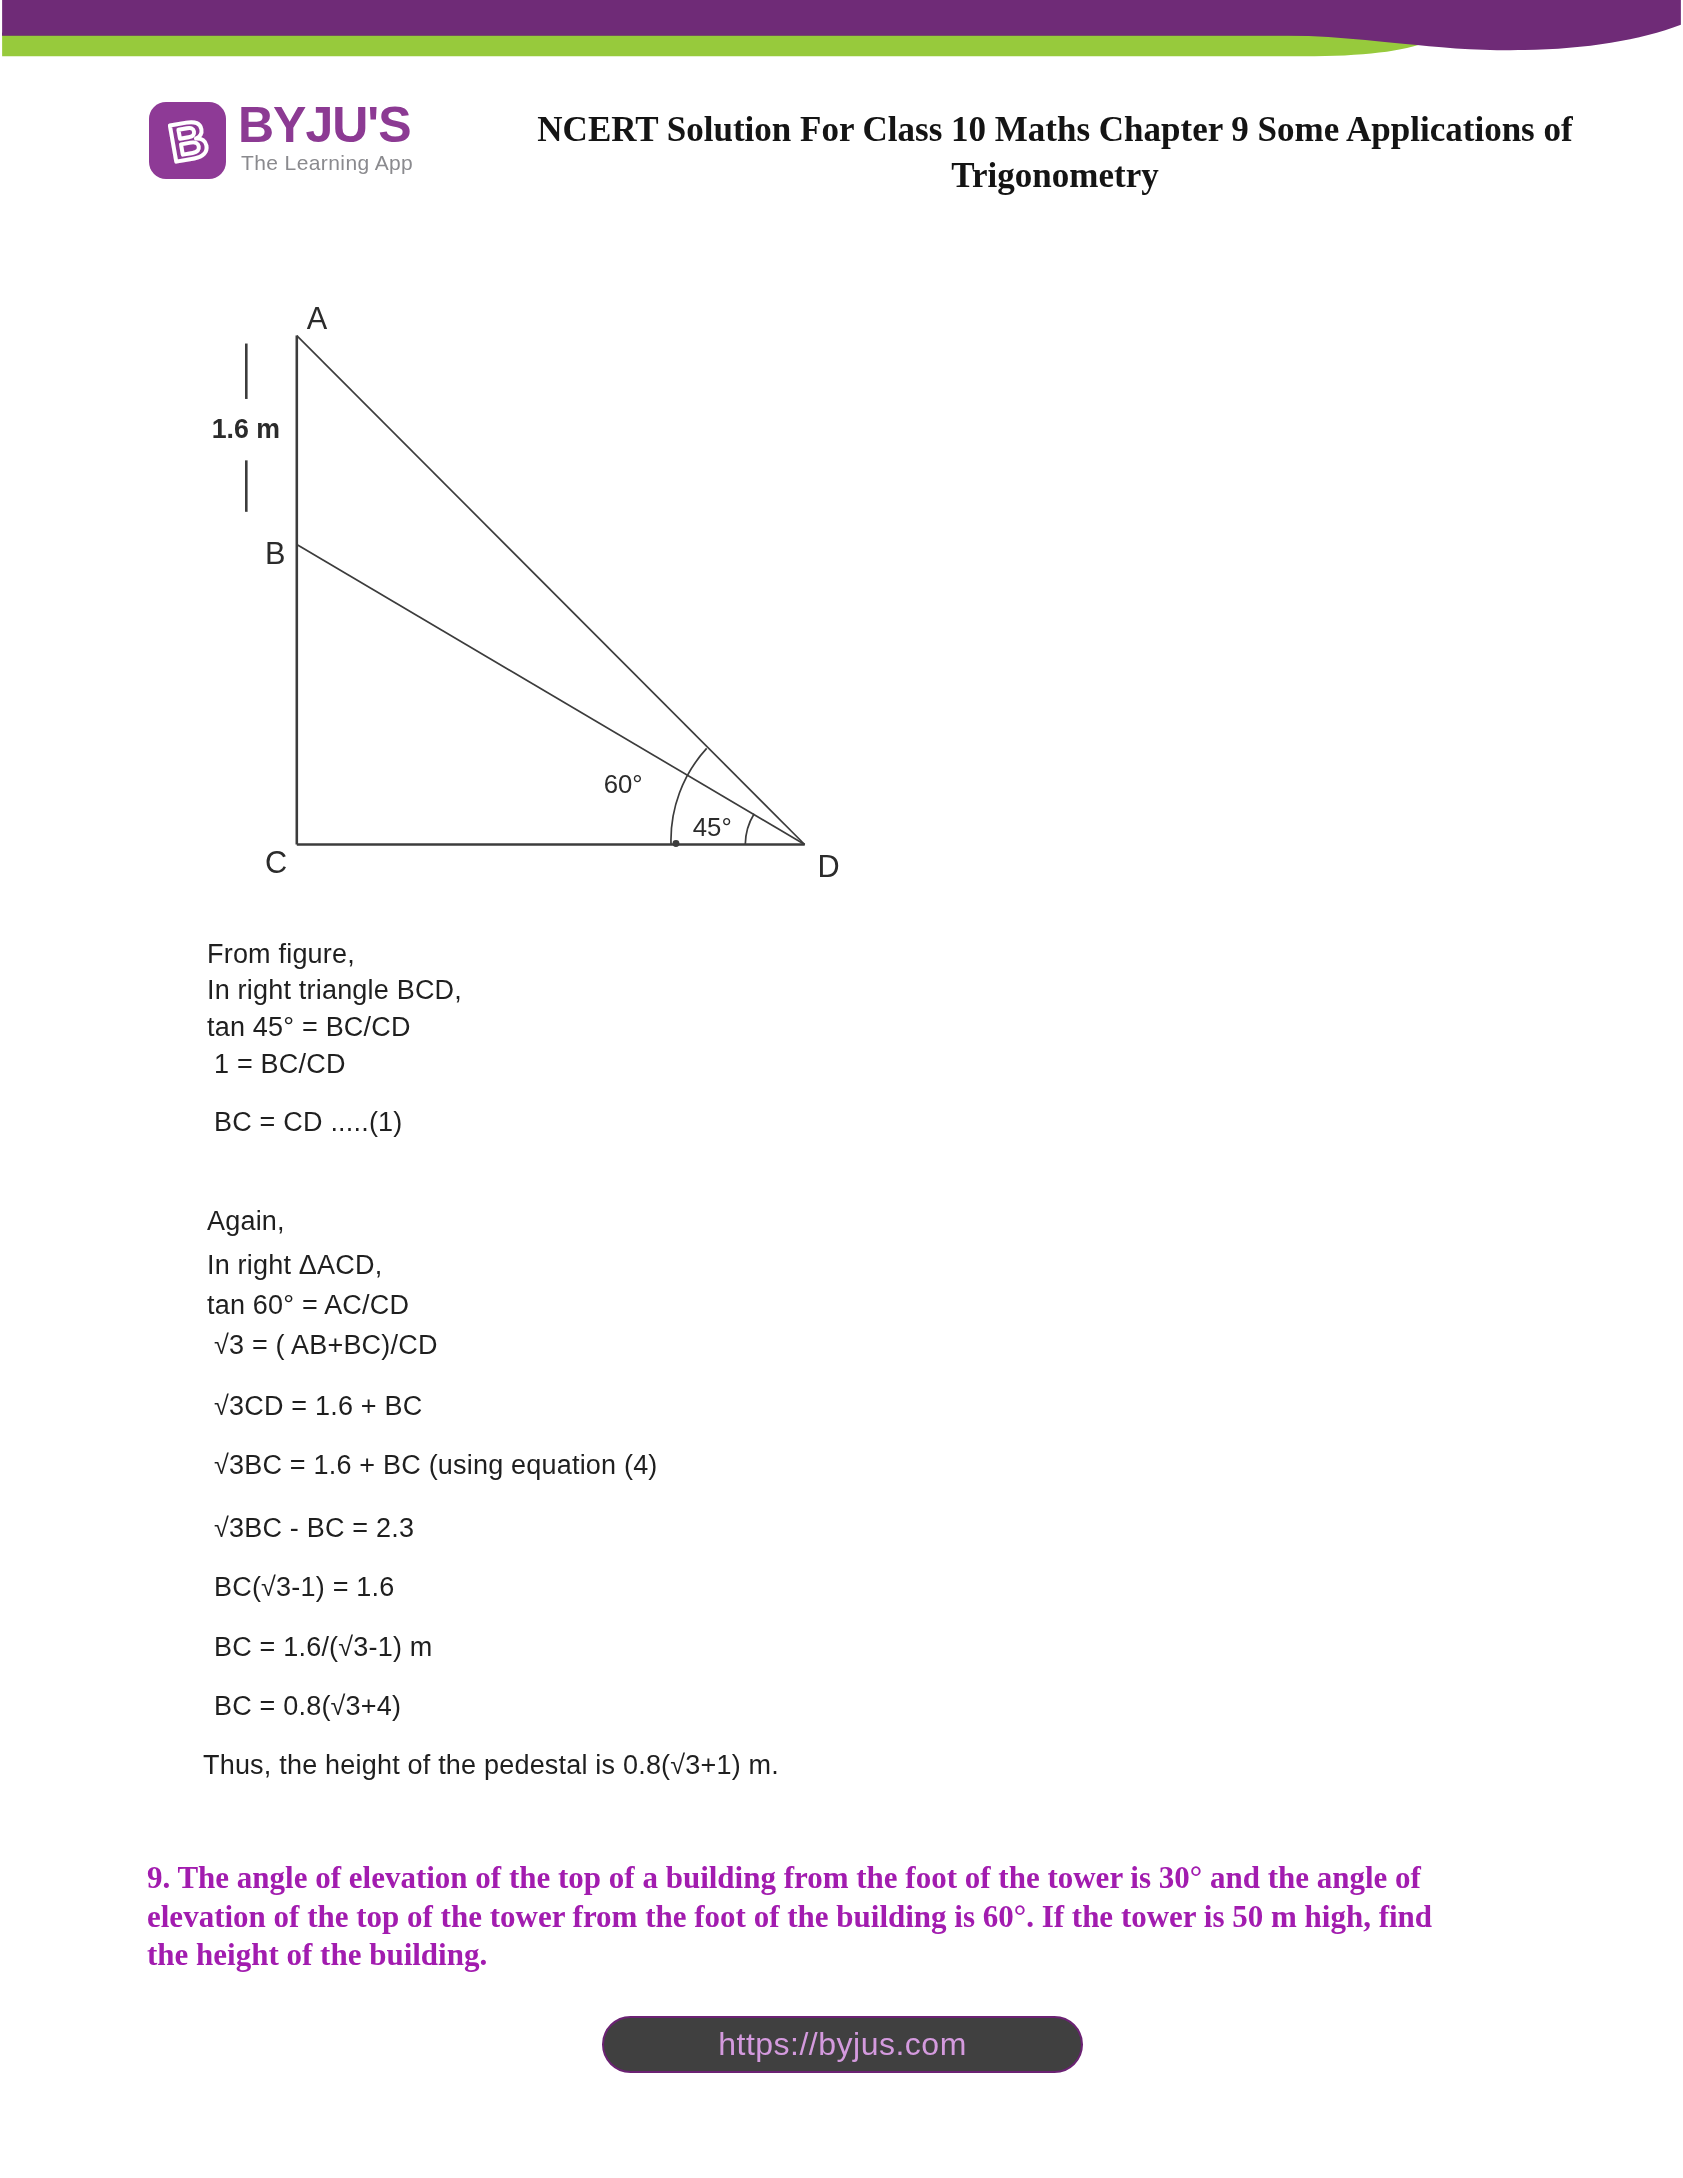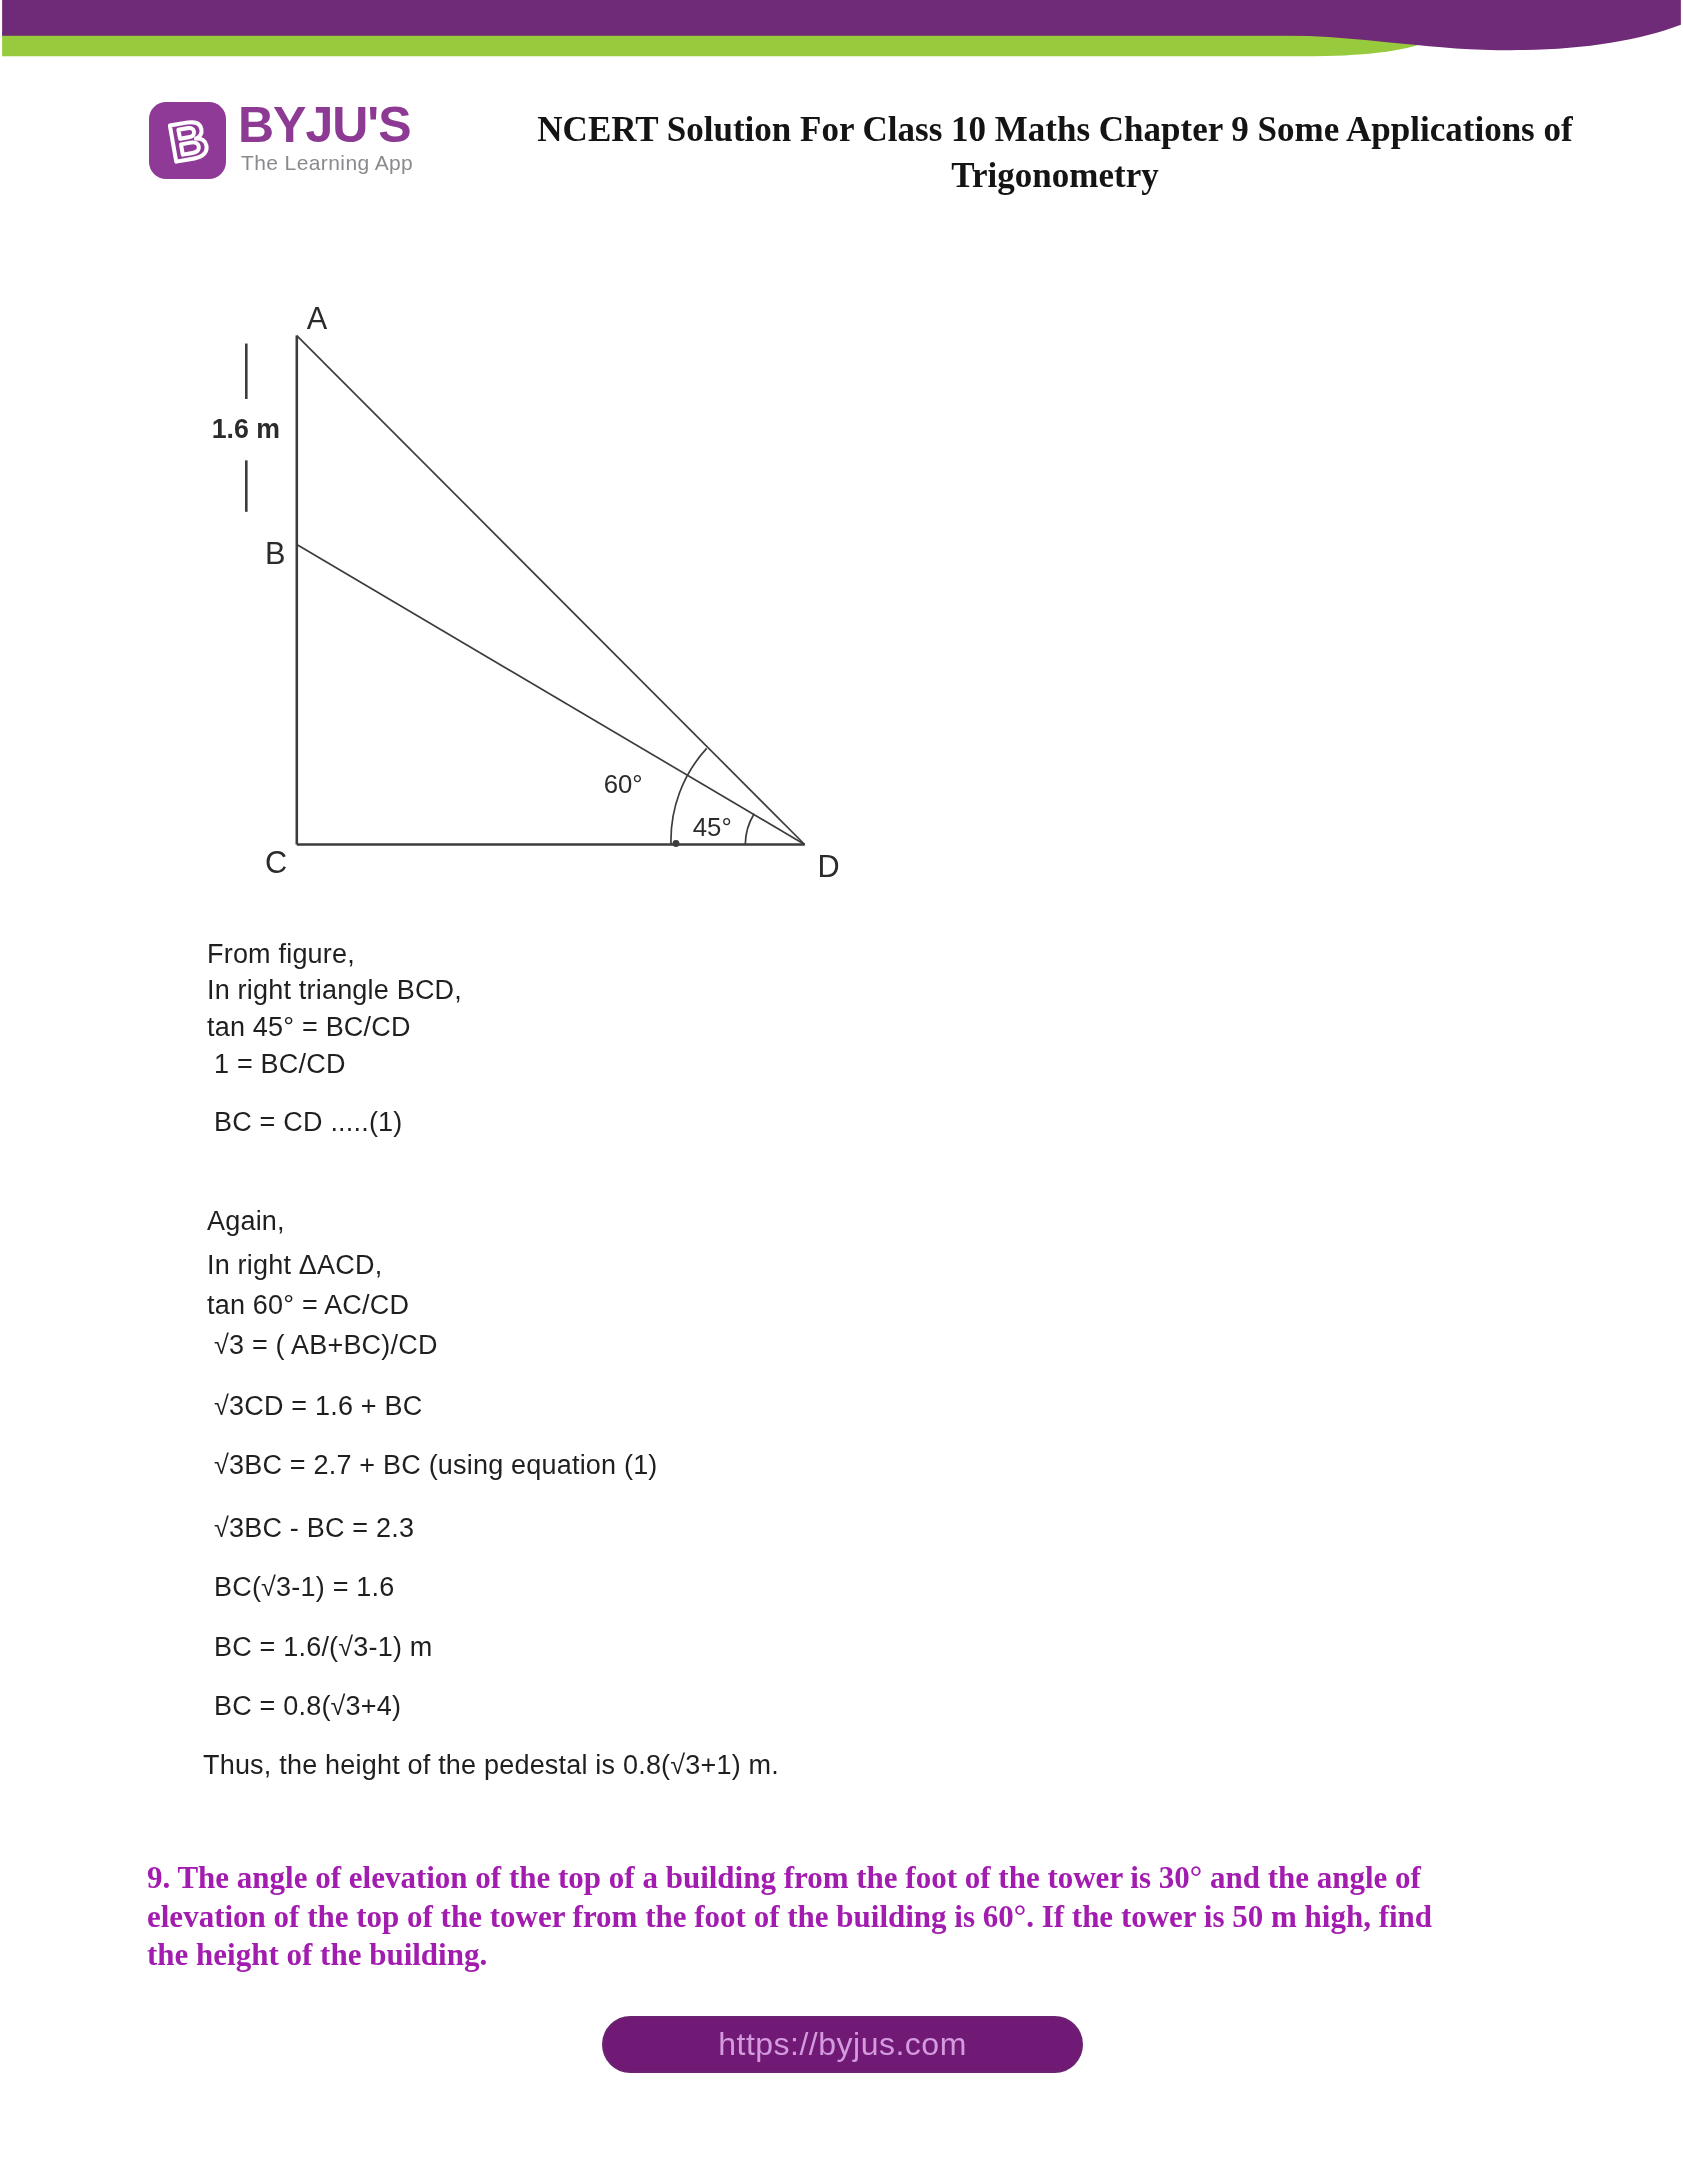--- a/index.html
+++ b/index.html
@@ -43,21 +43,21 @@
   }
   
   .q-line {
     position:absolute; left:147px; white-space:nowrap;
     font-family:"Liberation Serif", serif; font-weight:bold;
     font-size:31px; color:#a21caf;
   }
   
   .footer-pill {
     position:absolute; left:602px; top:2016px; width:481px; height:57px;
-    background:#701a75; border:2px solid #6b2273; border-radius:30px;
+    background:#404040; border:2px solid #6b2273; border-radius:30px;
     text-align:center; line-height:53px;
     font-size:32px; color:#d49ade; letter-spacing:0.5px;
     cursor:pointer;
   }
 </style>
 </head>
 <body>
 
 <div class="page">
 
@@ -109,21 +109,21 @@
   <div class="sol" style="left:207px; top:975px;">In right triangle BCD,</div>
   <div class="sol" style="left:207px; top:1012px;">tan 45° = BC/CD</div>
   <div class="sol" style="left:214px; top:1049px;">1 = BC/CD</div>
   <div class="sol" style="left:214px; top:1107px;">BC = CD .....(1)</div>
 
   <div class="sol" style="left:207px; top:1206px;">Again,</div>
   <div class="sol" style="left:207px; top:1250px;">In right ΔACD,</div>
   <div class="sol" style="left:207px; top:1290px;">tan 60° = AC/CD</div>
   <div class="sol" style="left:214px; top:1330px;">√3 = ( AB+BC)/CD</div>
   <div class="sol" style="left:214px; top:1391px;">√3CD = 1.6 + BC</div>
-  <div class="sol" style="left:214px; top:1450px;">√3BC = 2.7 + BC (using equation (1)</div>
+  <div class="sol" style="left:214px; top:1450px;">√3BC = 1.6 + BC (using equation (4)</div>
   <div class="sol" style="left:214px; top:1513px;">√3BC - BC = 2.3</div>
   <div class="sol" style="left:214px; top:1572px;">BC(√3-1) = 1.6</div>
   <div class="sol" style="left:214px; top:1632px;">BC = 1.6/(√3-1) m</div>
   <div class="sol" style="left:214px; top:1691px;">BC = 0.8(√3+4)</div>
 
   <div class="sol" style="left:203px; top:1750px;">Thus, the height of the pedestal is 0.8(√3+1) m.</div>
 
   <div class="q-line" style="top:1860px;">9. The angle of elevation of the top of a building from the foot of the tower is 30° and the angle of</div>
   <div class="q-line" style="top:1899px;">elevation of the top of the tower from the foot of the building is 60°. If the tower is 50 m high, find</div>
   <div class="q-line" style="top:1937px;">the height of the building.</div>

